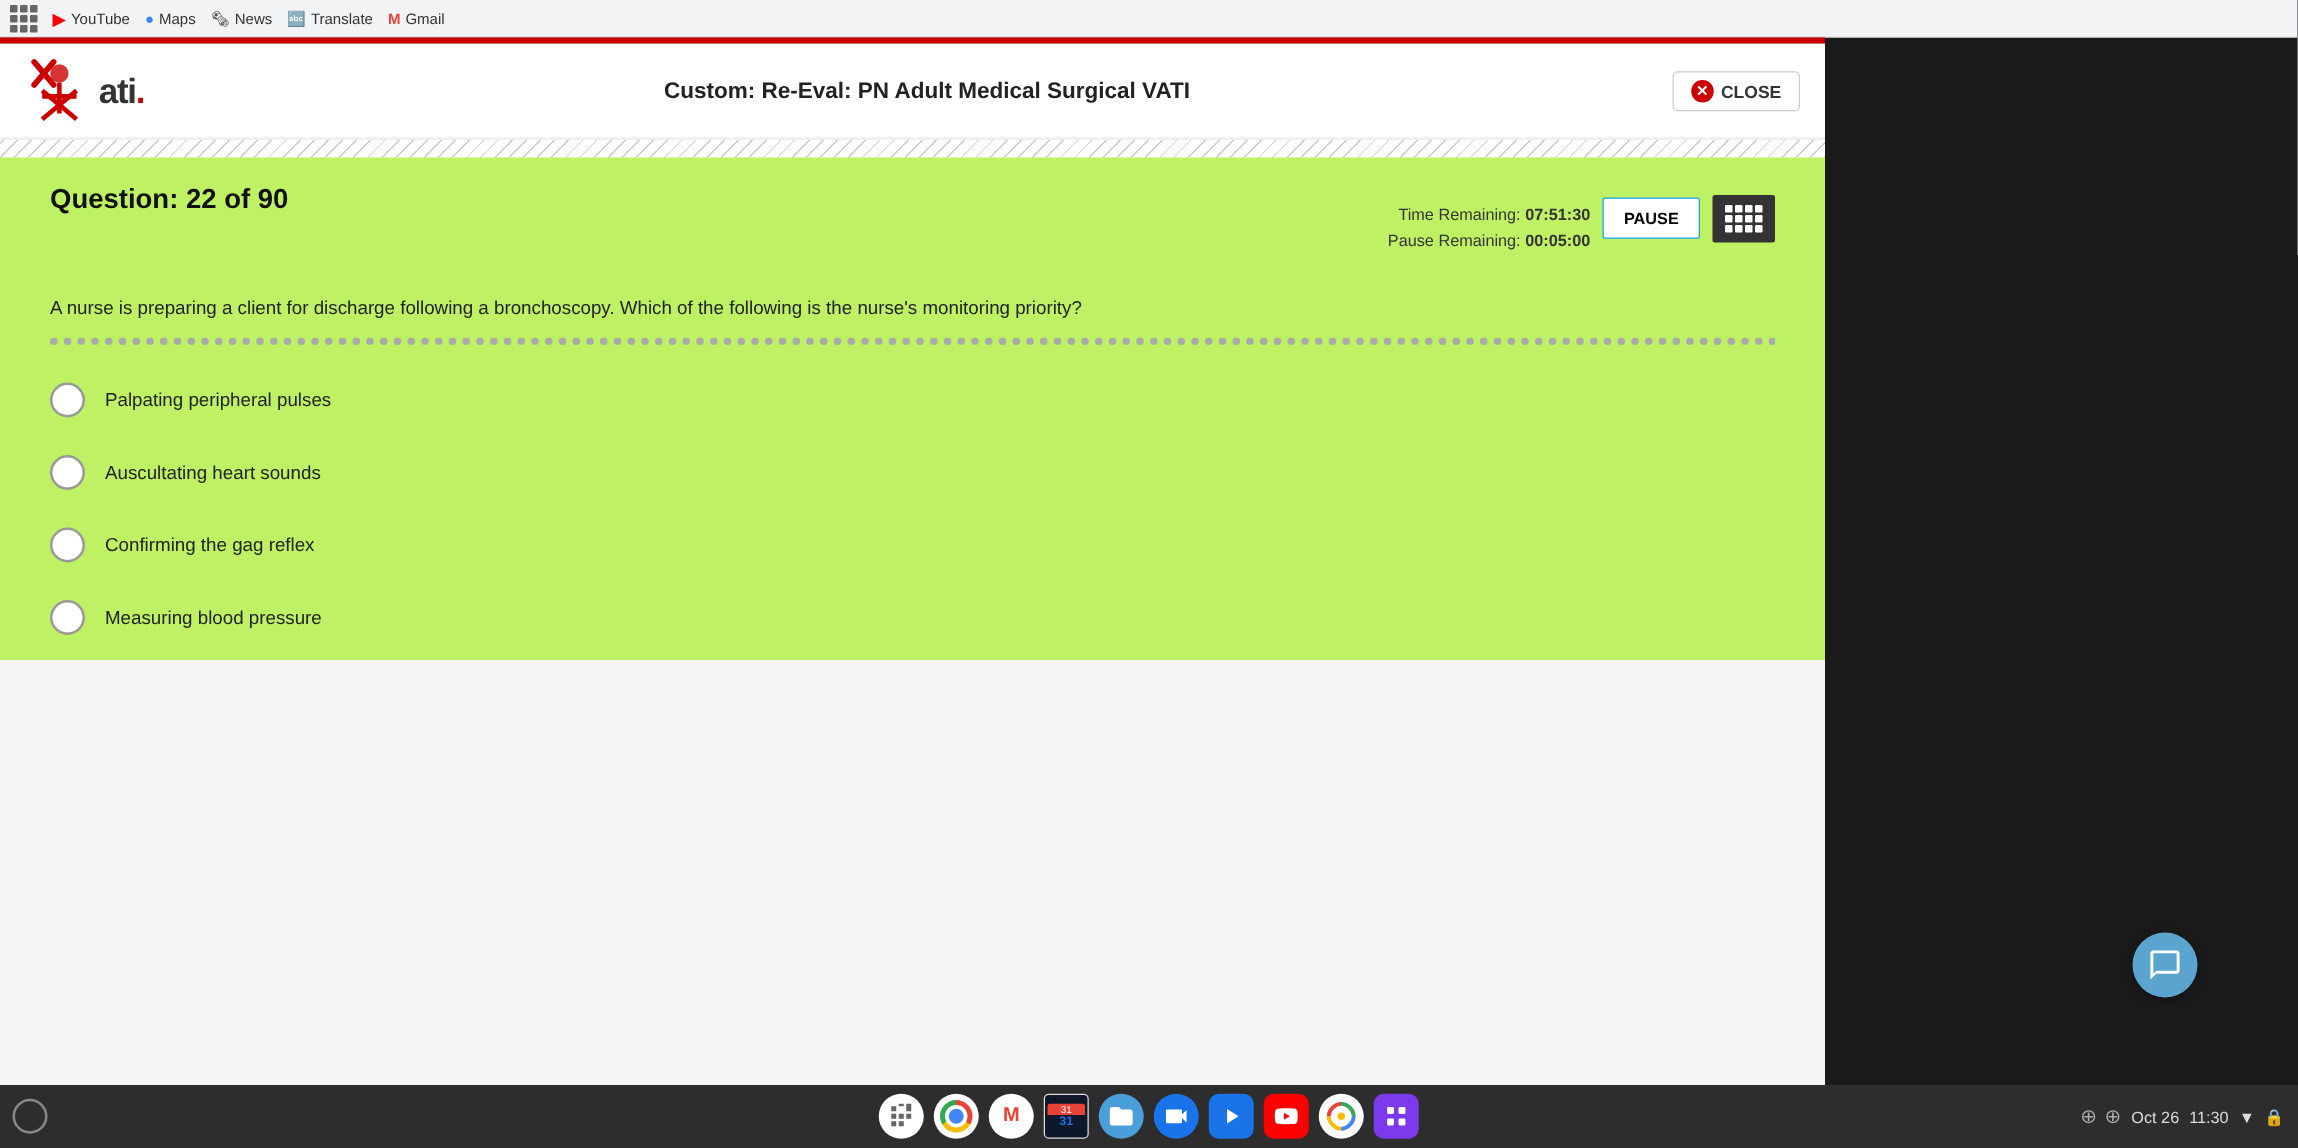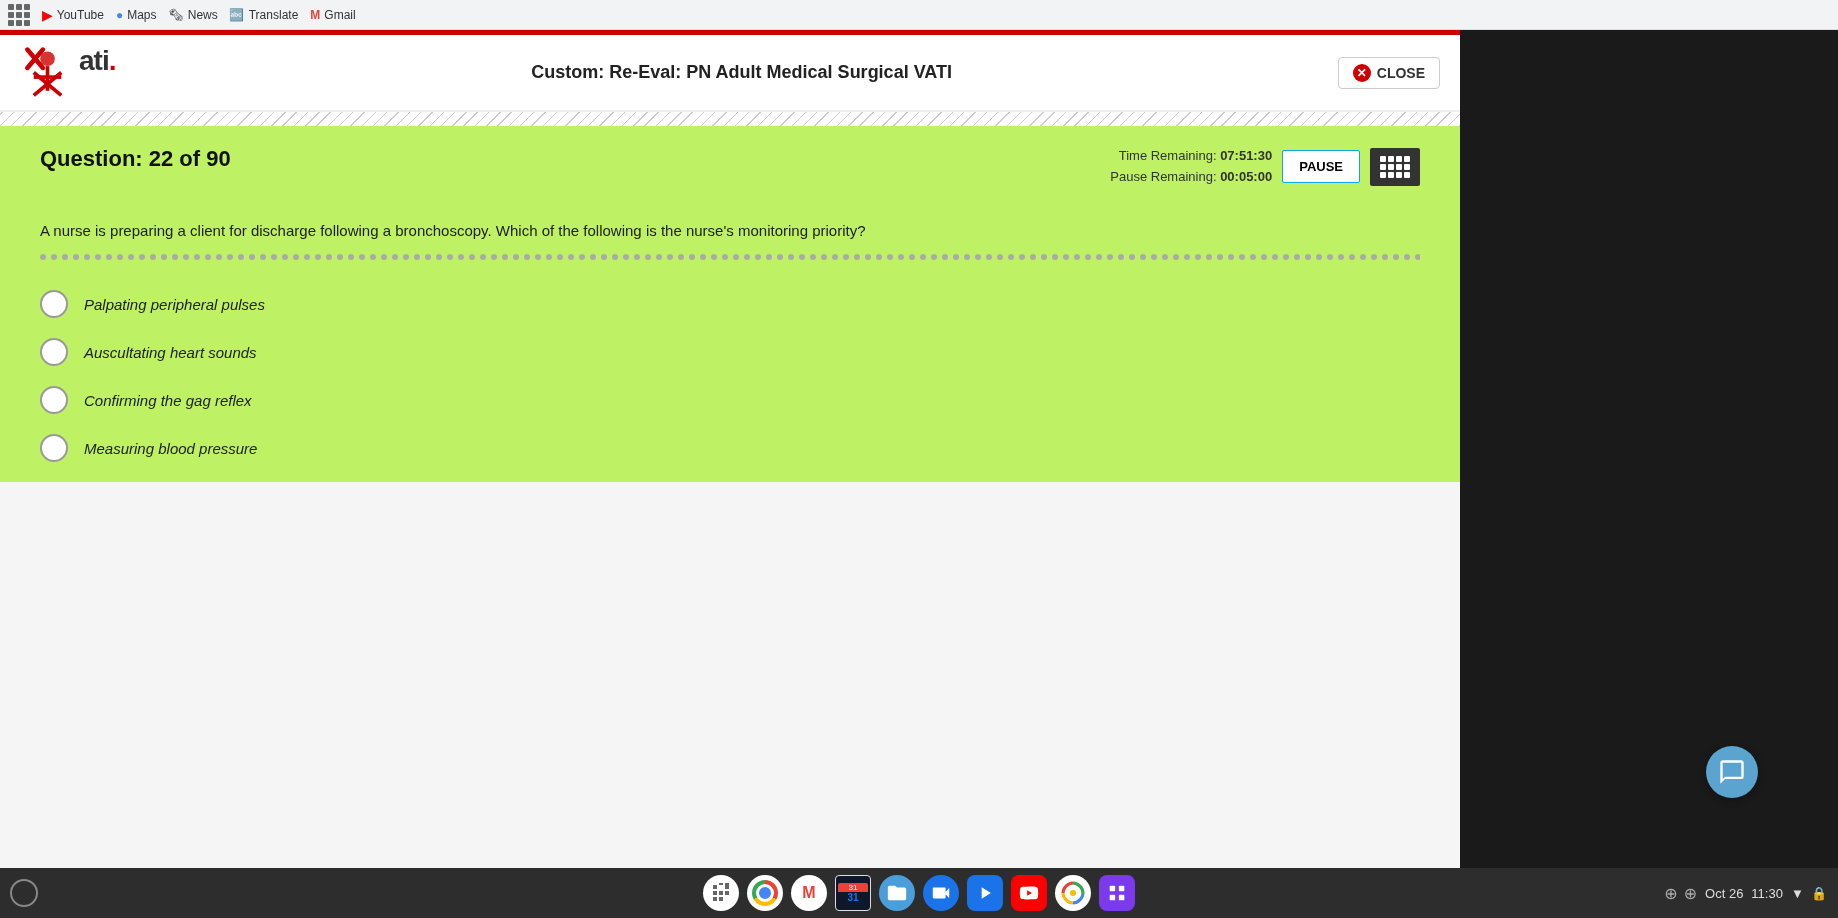--- a/index.html
+++ b/index.html
@@ -52,21 +52,21 @@
       background: white;
       display: flex;
       align-items: center;
       padding: 10px 20px;
       border-bottom: 2px solid #eee;
       position: relative;
     }
 
     .ati-logo {
       display: flex;
-      align-items: flex-start;
+      align-items: center;
       margin-right: 30px;
     }
     .ati-logo-icon {
       width: 55px;
       height: 55px;
       margin-right: 4px;
     }
     .ati-logo-text {
       font-size: 28px;
       font-weight: bold;
@@ -133,20 +133,21 @@
       display: flex;
       align-items: center;
       gap: 10px;
     }
 
     .timer-text {
       text-align: right;
       font-size: 13px;
       color: #333;
       line-height: 1.6;
+      margin-top: 16px;
     }
     .timer-text .time-value {
       font-weight: bold;
     }
 
     .pause-btn {
       background: white;
       border: 1px solid #0ea5e9;
       padding: 8px 16px;
       font-size: 13px;
@@ -192,22 +193,21 @@
       border-radius: 50%;
       background: #aaa;
       flex-shrink: 0;
       display: inline-block;
     }
 
     
     .answer-options {
       display: flex;
       flex-direction: column;
-      gap: 20px;
-      font-style: italic;
+      gap: 30px;
     }
 
     .answer-option {
       display: flex;
       align-items: center;
       gap: 16px;
       cursor: pointer;
     }
 
     .radio-circle {

